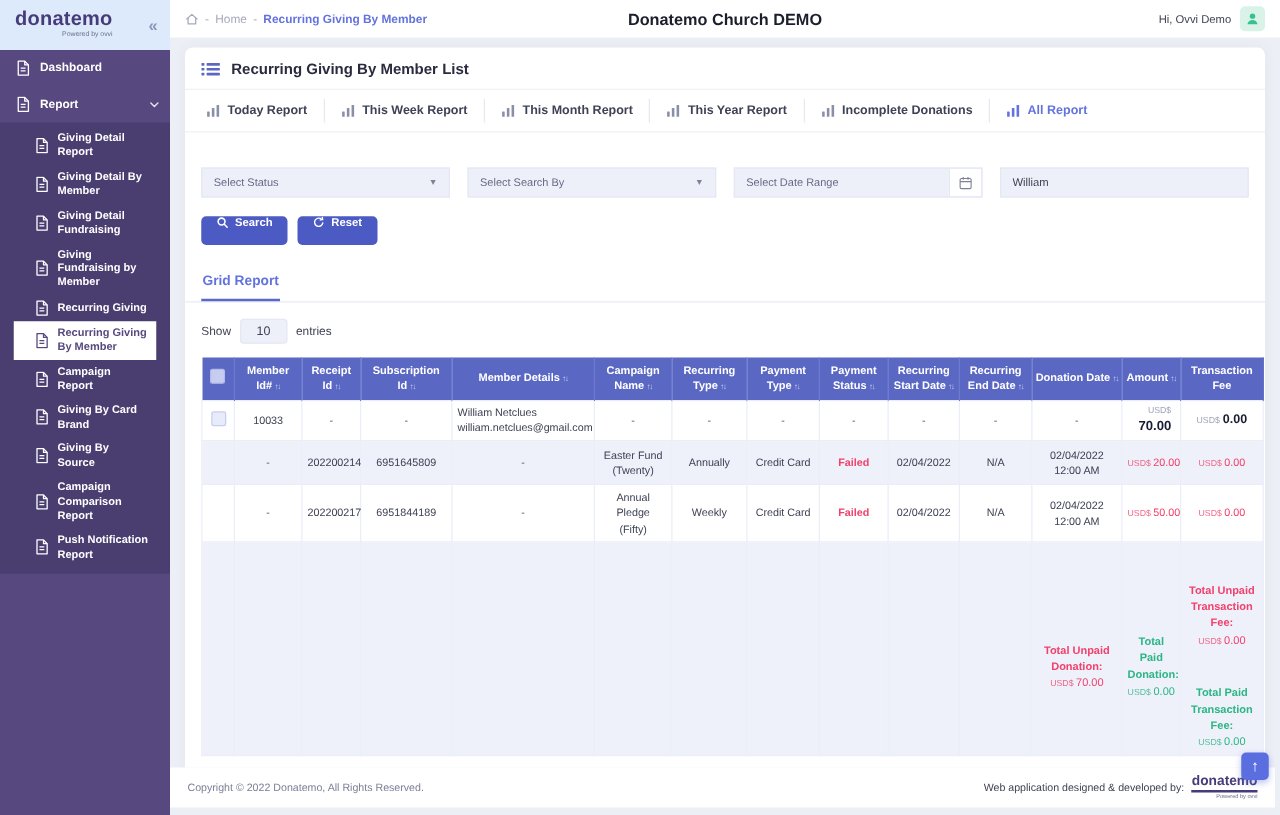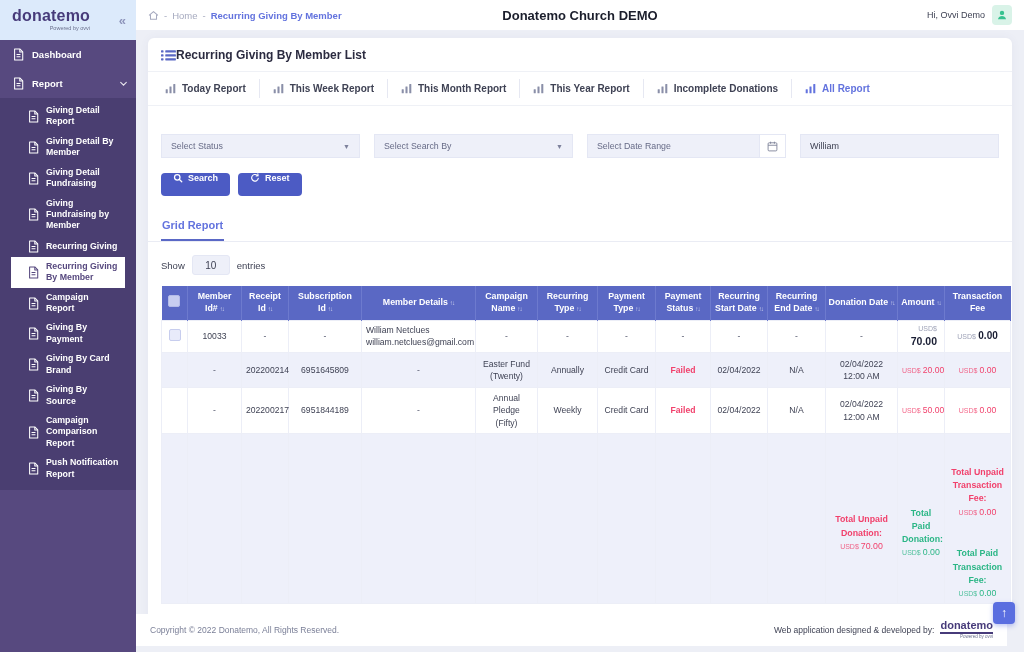--- a/index.html
+++ b/index.html
@@ -33,21 +33,21 @@
     font-size:13px; font-weight:bold; color:#1b1e2c; white-space:nowrap; }
   .user-box { margin-left:auto; display:flex; align-items:center; gap:7px; }
   .user-name { font-size:9px; color:#3f4254; }
   .avatar { width:20px; height:20px; border-radius:4px; background:#d9f3e8;
     display:flex; align-items:center; justify-content:center; cursor:pointer; }
 
   
   .main { position:absolute; left:136px; top:30px; right:0; bottom:38px; background:#edeff6; overflow:hidden; }
   .card { margin:8px 12px; background:#fff; border-radius:6px;
     box-shadow:0 0 10px rgba(80,90,130,.06); padding-bottom:4px; }
-  .card-title-row { display:flex; align-items:center; padding:10px 13px 9px;
+  .card-title-row { display:flex; align-items:center; gap:9px; padding:10px 13px 9px;
     border-bottom:1px solid #eff1f6; }
   .card-title { font-size:12px; font-weight:bold; color:#2b2b40; }
 
   .tabs-row { display:flex; align-items:center; padding:7px 4px; border-bottom:1px solid #eff1f6; }
   .tab { display:flex; align-items:center; gap:6px; font-size:10px; font-weight:bold;
     color:#3f4254; padding:4px 13px; border-right:1px solid #e6e8f2; cursor:pointer; white-space:nowrap; }
   .tab:last-child { border-right:none; }
   .tab .bars { color:#8a8fa8; display:flex; }
   .tab.active { color:#6373de; }
   .tab.active .bars { color:#6373de; }
@@ -108,21 +108,21 @@
   .table-footer { display:flex; align-items:center; justify-content:space-between;
     padding:13px 13px 10px; font-size:9.3px; color:#3f4254; }
   .pager { display:flex; gap:5px; }
   .page-btn { min-width:18px; height:18px; border-radius:3px; background:#f1f2f7; color:#b3b6c7;
     display:flex; align-items:center; justify-content:center; font-size:10px; cursor:pointer; padding:0 4px; }
   .page-btn.active { background:#6373de; color:#fff; font-size:8.8px; font-weight:bold; }
 
   .export-row { display:flex; gap:10px; padding:6px 13px 16px; }
 
   
-  .footer { position:absolute; left:136px; right:17px; bottom:6px; height:32px; background:#fff;
+  .footer { position:absolute; left:136px; right:4px; bottom:6px; height:32px; background:#fff;
     display:flex; align-items:center; justify-content:space-between; padding:0 14px; }
   .footer-left { font-size:8.5px; color:#7a7f97; }
   .footer-right { display:flex; align-items:center; gap:6px; font-size:8.5px; color:#3f4254; }
   .footer-logo { display:flex; flex-direction:column; line-height:1; }
   .footer-logo .lg { font-weight:bold; font-size:11px; color:#473b7a; border-bottom:2px solid #473b7a; padding-bottom:1px;}
   .footer-logo .pw { font-size:4.5px; color:#6a6f8c; align-self:flex-end; margin-top:1px; }
   .back-top { position:absolute; right:9px; bottom:28px; width:22px; height:22px; border-radius:4px;
     background:#5a6ee0; color:#fff; display:flex; align-items:center; justify-content:center;
     font-size:12px; font-weight:bold; cursor:pointer; z-index:9; box-shadow:0 2px 5px rgba(90,110,224,.4); }
 </style>
@@ -226,30 +226,20 @@
         </div>
         <div class="submenu-item">
           <span class="doc-icon">
             <svg width="11" height="13" viewBox="0 0 16 20" fill="none" stroke="#fff" stroke-width="1.6" stroke-linejoin="round">
               <path d="M2 1.5h8l4.5 4.5v12.5H2z"></path>
               <path d="M10 1.5V6h4.5"></path>
               <path d="M5 10h6M5 13.5h6"></path>
             </svg>
           </span>
           <span>Campaign Report</span>
-        </div>
-        <div class="submenu-item">
-          <span class="doc-icon">
-            <svg width="11" height="13" viewBox="0 0 16 20" fill="none" stroke="#fff" stroke-width="1.6" stroke-linejoin="round">
-              <path d="M2 1.5h8l4.5 4.5v12.5H2z"></path>
-              <path d="M10 1.5V6h4.5"></path>
-              <path d="M5 10h6M5 13.5h6"></path>
-            </svg>
-          </span>
-          <span>Giving By Payment</span>
         </div>
         <div class="submenu-item">
           <span class="doc-icon">
             <svg width="11" height="13" viewBox="0 0 16 20" fill="none" stroke="#fff" stroke-width="1.6" stroke-linejoin="round">
               <path d="M2 1.5h8l4.5 4.5v12.5H2z"></path>
               <path d="M10 1.5V6h4.5"></path>
               <path d="M5 10h6M5 13.5h6"></path>
             </svg>
           </span>
           <span>Giving By Card Brand</span>

